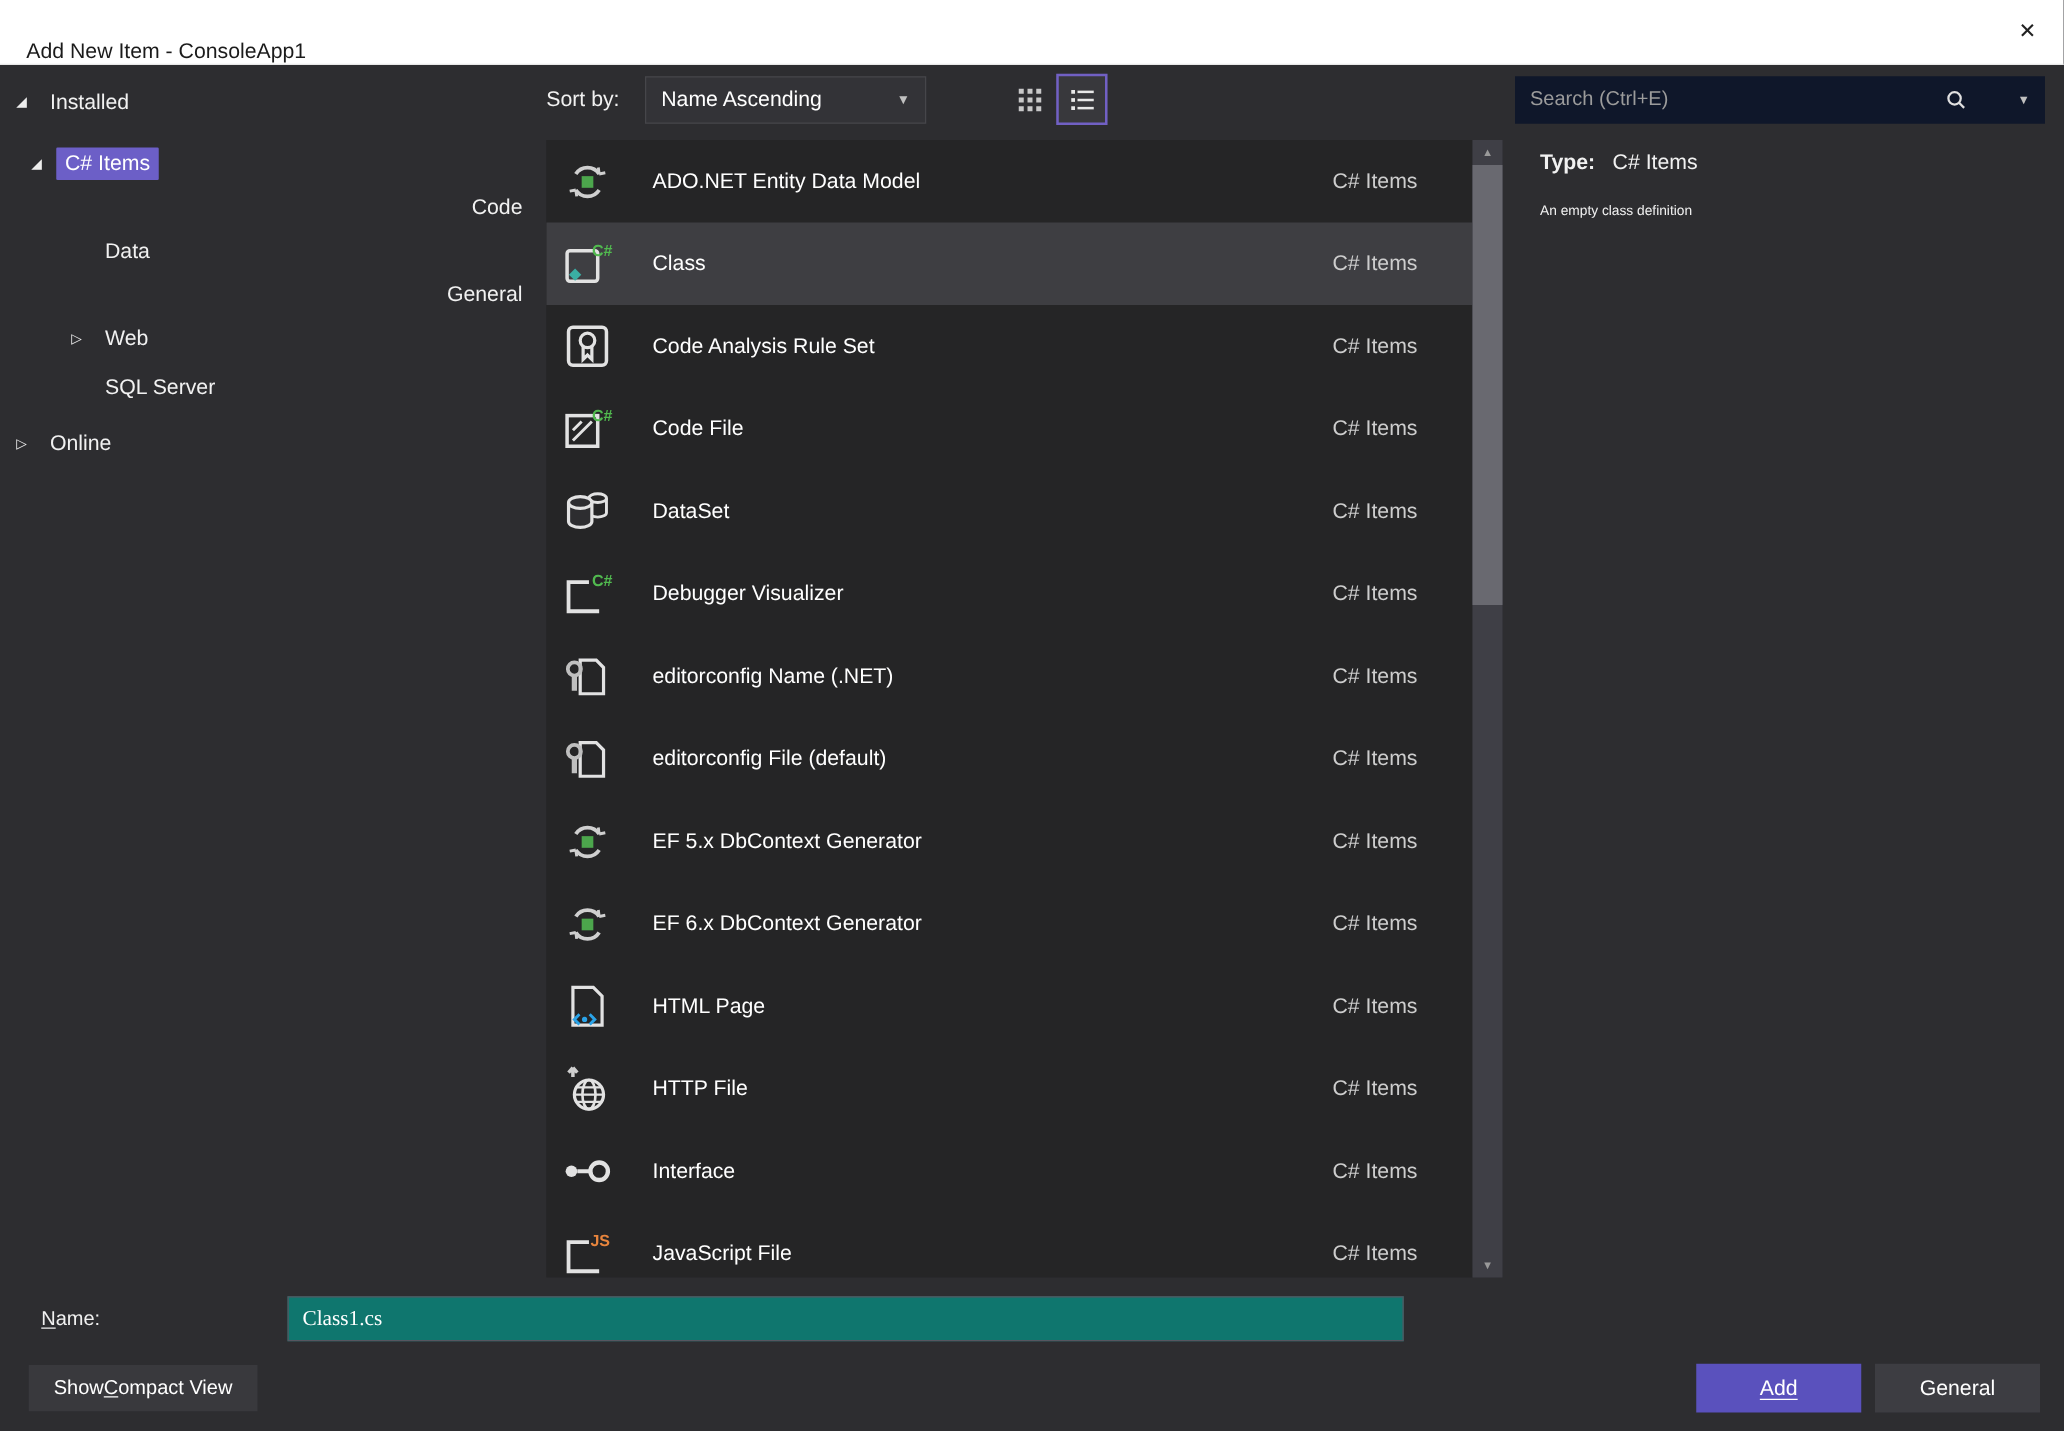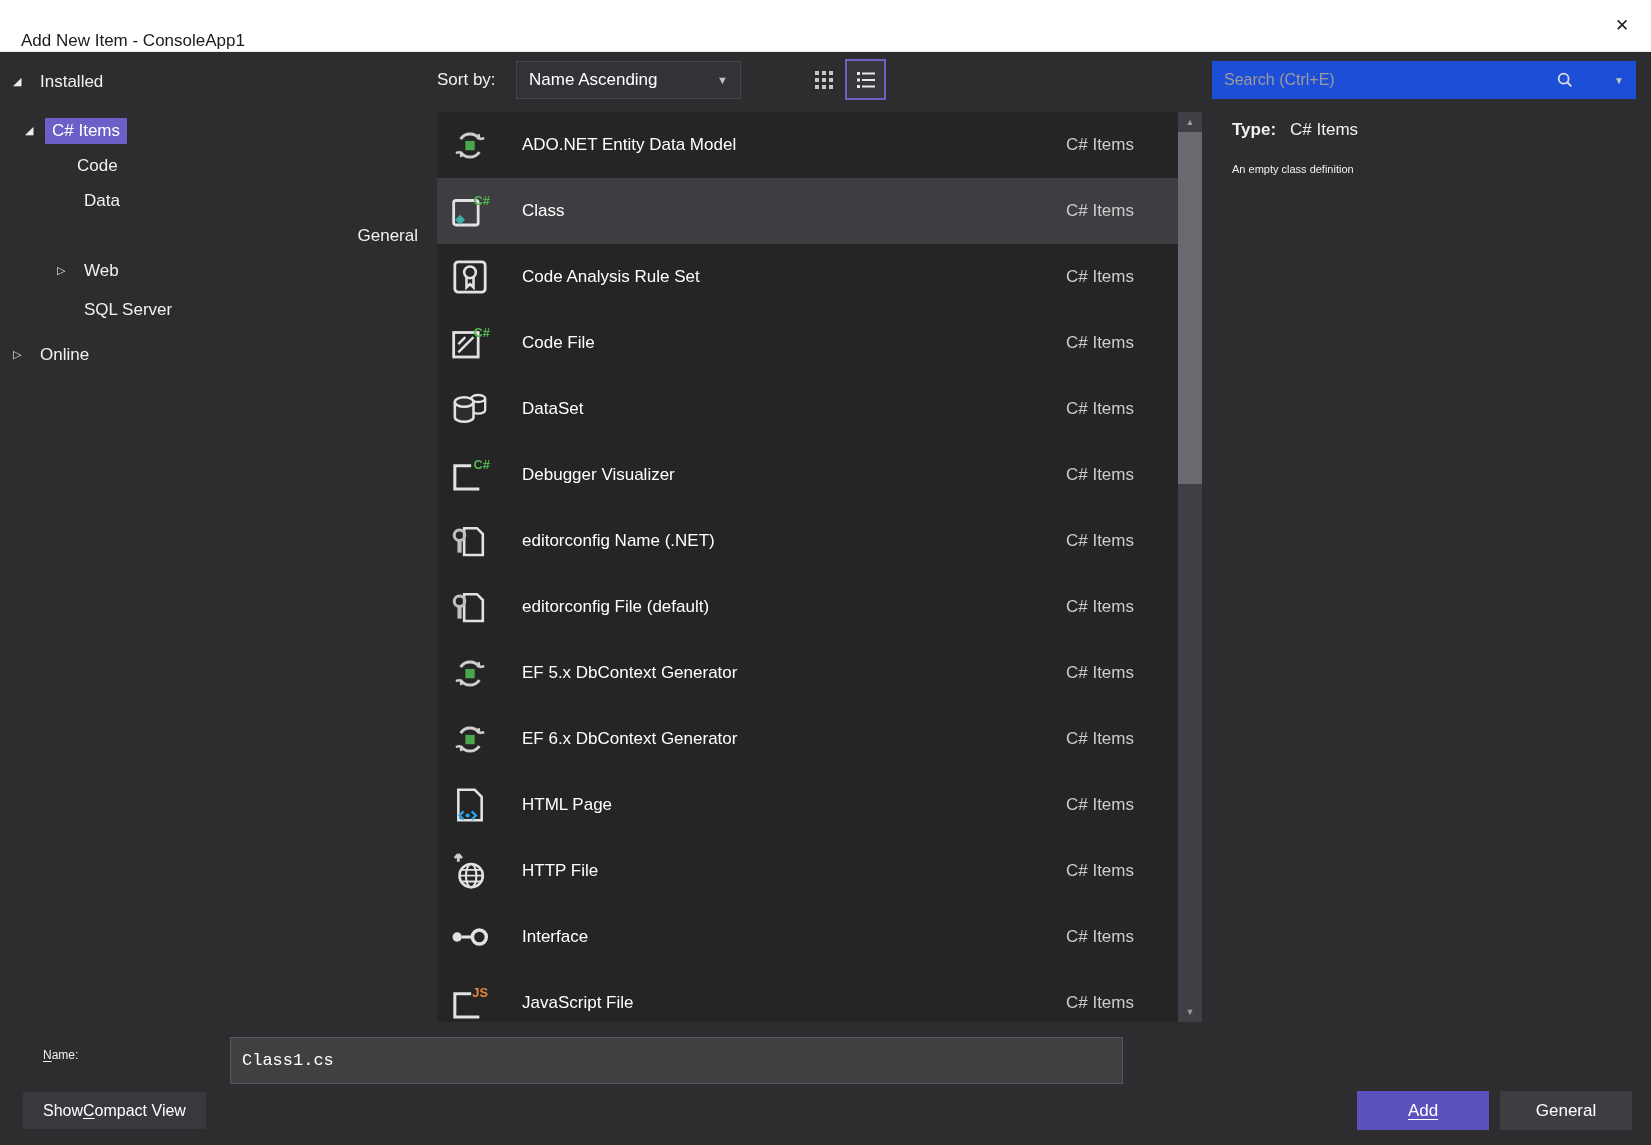--- a/index.html
+++ b/index.html
@@ -94,44 +94,44 @@
   .sb-arrow.up { top:0; }
   .sb-arrow.down { bottom:0; }
   .sb-thumb {
     position:absolute; left:0; right:0; top:20px; height:352px;
     background:#696970; cursor:pointer;
   }
 
   
   .search-box {
     position:absolute; left:1212px; top:61px; width:424px; height:38px;
-    background:#1d4ed8; display:flex; align-items:center; padding:0 12px;gap:33px;
+    background:#0f172a; display:flex; align-items:center; padding:0 12px;gap:33px;
   }
   .search-box input {
     flex:1; background:transparent; border:none; outline:none;
     color:#e8e8e8; font-size:16px; font-family:inherit;
   }
   .search-box input::placeholder { color:#9b9b9b; }
   .search-box .search-glyph { width:18px; height:18px; margin-left:8px; }
   .search-box .caret { color:#c0c0c0; font-size:10px; margin-left:7px; cursor:pointer; }
 
   .type-row { position:absolute; left:1232px; top:120px; font-size:17px; }
   .type-row .type-label { font-weight:bold; margin-right:14px; }
   .desc { position:absolute; left:1232px; top:163px; font-size:11px; color:#f1f1f1; }
 
   
   .name-label {
-    position:absolute; left:43px; top:1038px; height:35px; line-height:35px;
-    font-size:12px;
+    position:absolute; left:33px; top:1038px; height:35px; line-height:35px;
+    font-size:16px;
   }
   .mn { text-decoration:underline; text-underline-offset:2px; }
   .name-input {
-    position:absolute; left:230px; top:1037px; width:893px; height:47px;
-    background:#404040; border:1px solid #565660; color:#ffffff;
-    font-size:17px; font-family:Liberation Mono, monospace; padding:0 11px; outline:none;
+    position:absolute; left:230px; top:1037px; width:893px; height:36px;
+    background:#0f766e; border:1px solid #565660; color:#ffffff;
+    font-size:17px; font-family:Liberation Serif, serif; padding:0 11px; outline:none;
   }
   .btn {
     position:absolute; border:none; color:#ffffff; font-size:17px;
     font-family:inherit; cursor:pointer; display:flex;
     align-items:center; justify-content:center;
   }
   .compact-btn { left:23px; top:1092px; height:37px; padding:0 20px; background:#39393d; font-size:16px; }
   .add-btn { left:1357px; top:1091px; width:132px; height:39px; background:#5a51bd; }
   .add-btn span { text-decoration:underline; text-underline-offset:3px; }
   .cancel-btn { left:1500px; top:1091px; width:132px; height:39px; background:#3d3d42; }
@@ -148,21 +148,21 @@
 
 <div class="tree">
     <div class="tree-item" style="padding-left: 11px;">
       <span class="expander">◢</span>
       <span class="label-box">Installed</span>
     </div>
     <div class="tree-item selected" style="padding-left: 23px; margin-top: 14px;">
       <span class="expander">◢</span>
       <span class="label-box">C# Items</span>
     </div>
-    <div class="tree-item" style="padding-left: 48px;">
+    <div class="tree-item" style="padding-left: 65px; justify-content: flex-end;">
       <span class="expander"></span>
       <span class="label-box">Code</span>
     </div>
     <div class="tree-item" style="padding-left: 55px;">
       <span class="expander"></span>
       <span class="label-box">Data</span>
     </div>
     <div class="tree-item" style="padding-left: 55px; justify-content: flex-end;">
       <span class="expander"></span>
       <span class="label-box">General</span>

